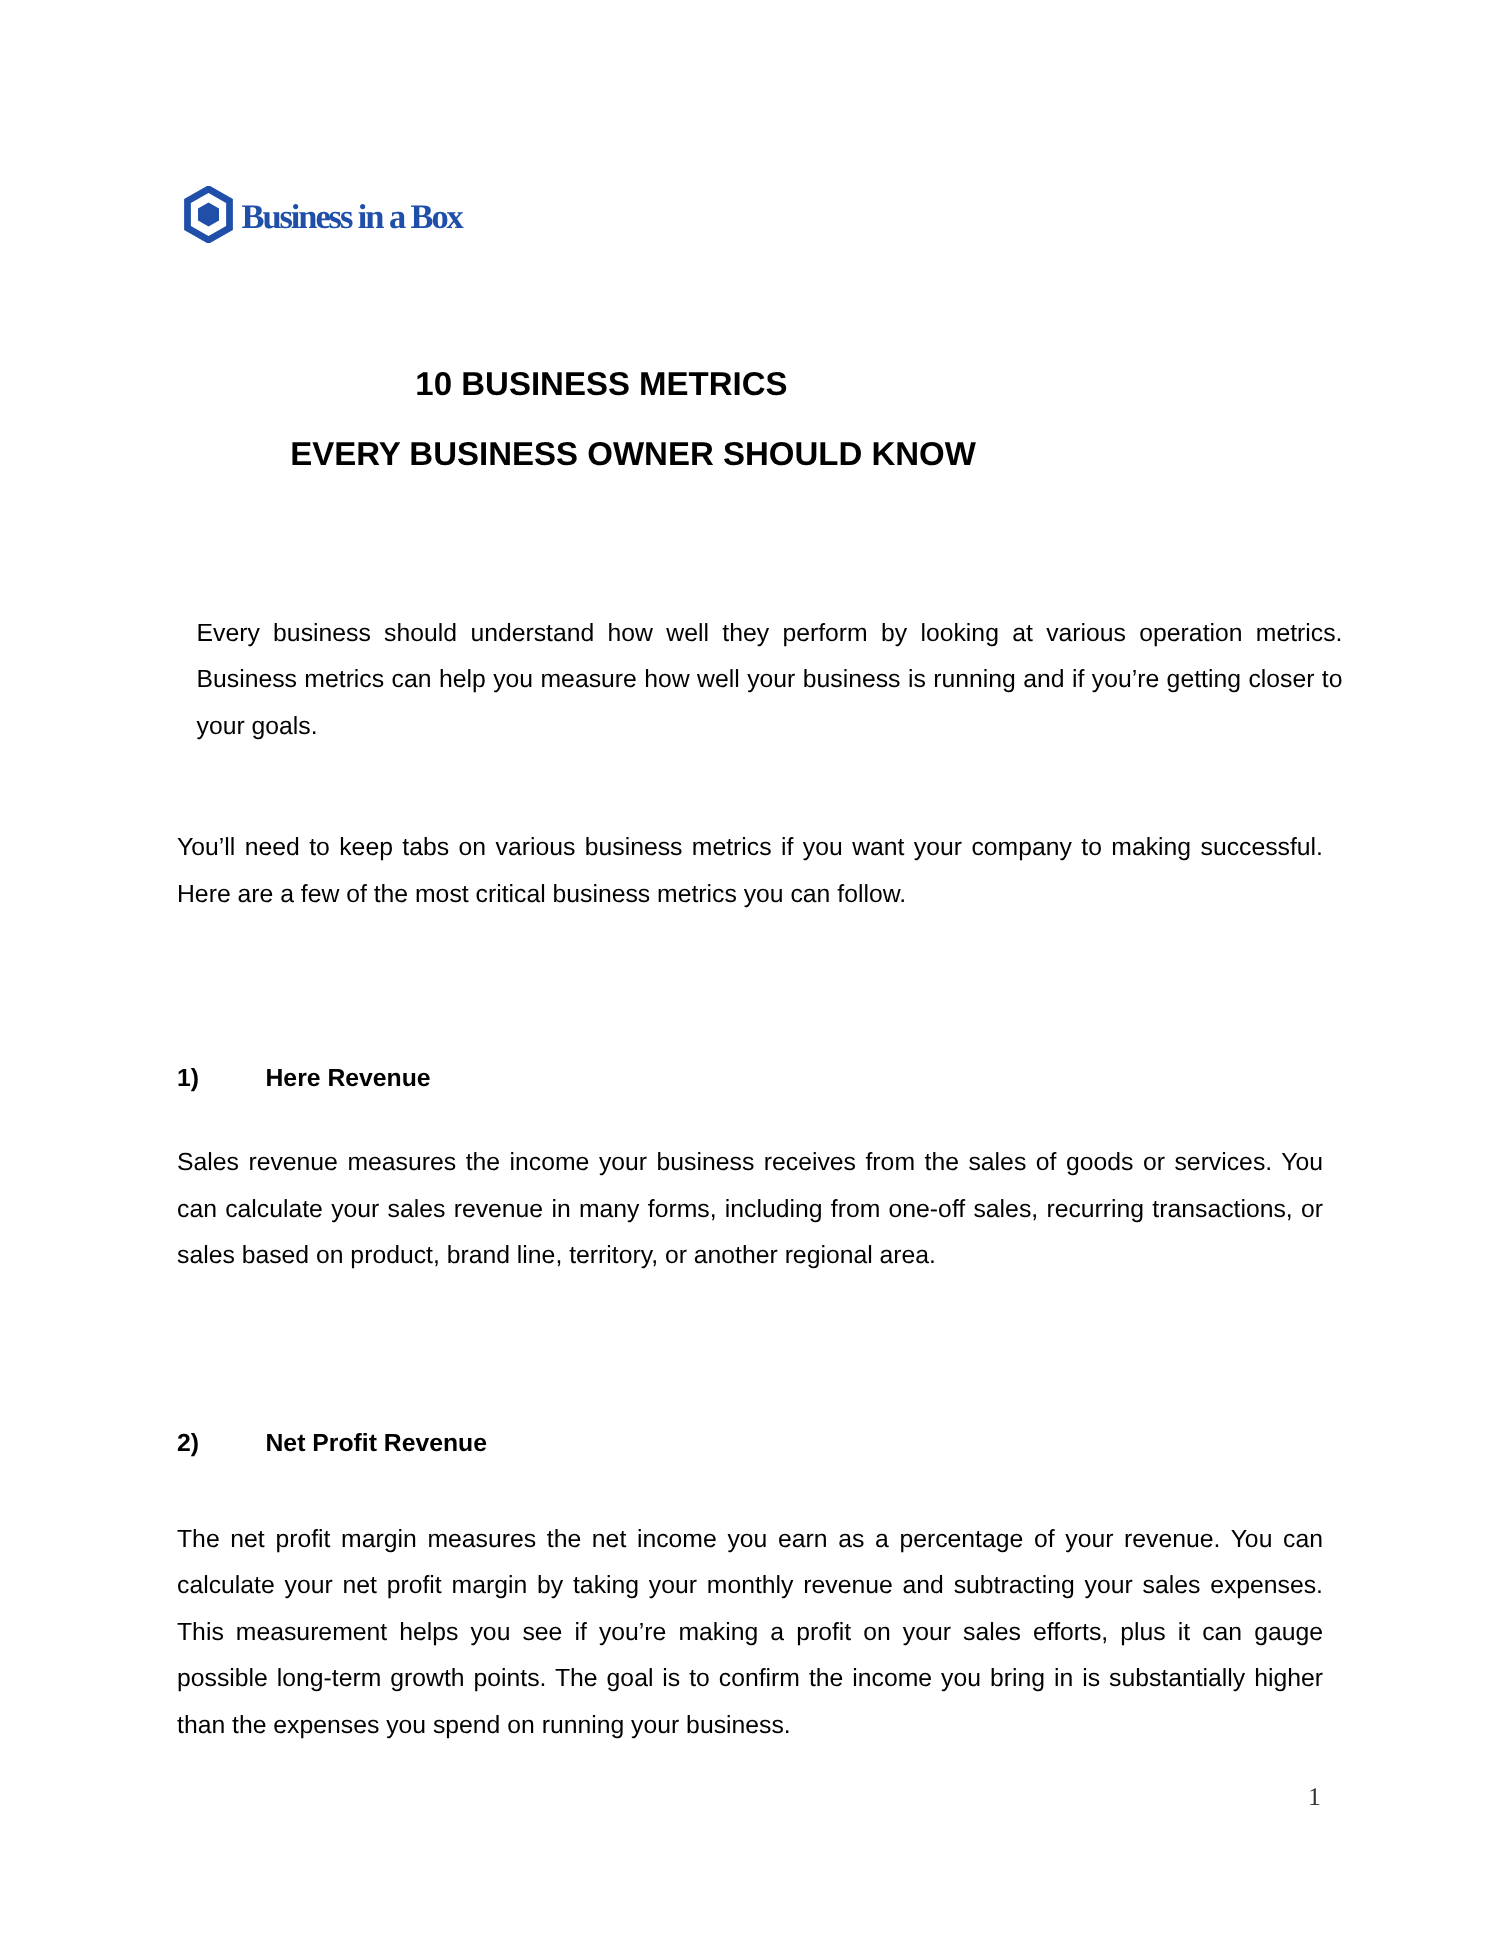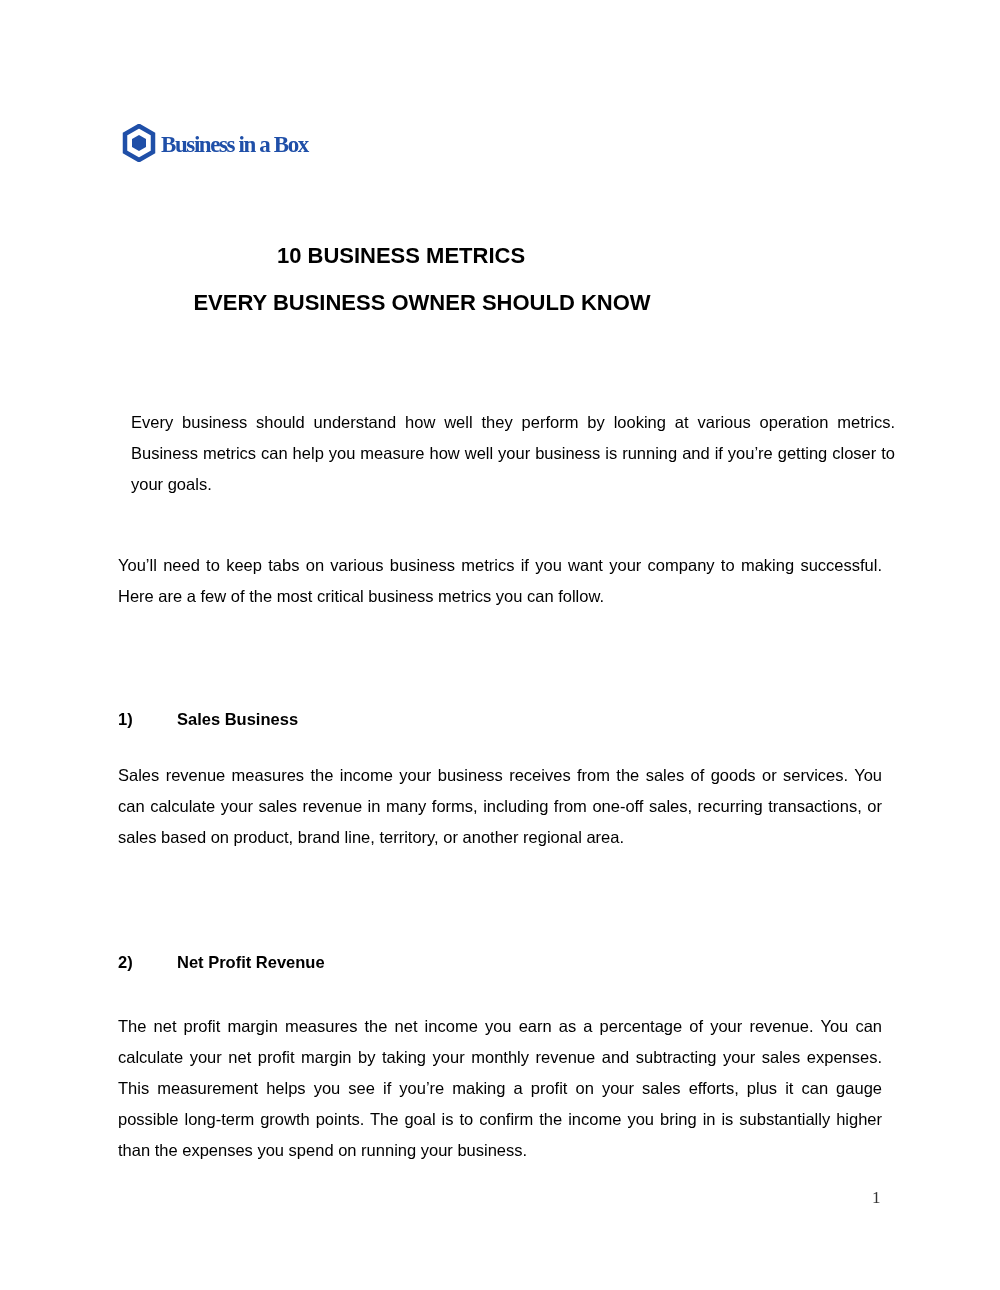--- a/index.html
+++ b/index.html
@@ -29,21 +29,21 @@
 </div>
 
 <div class="title t1">10 BUSINESS METRICS</div>
 <div class="title t2">EVERY BUSINESS OWNER SHOULD KNOW</div>
 
 <p class="para" style="top:394px;margin:13px;">Every business should understand how well they perform by looking at various operation metrics. Business metrics can help you measure how well your business is running and if you’re getting closer to your goals.</p>
 <p class="para" style="top:550px;margin:0;">You’ll need to keep tabs on various business metrics if you want your company to making successful. Here are a few of the most critical business metrics you can follow.</p>
 
 <div class="heading" style="top:710px;">
   <span class="num">1)</span>
-  <span>Sales Business</span>
+  <span>Here Revenue</span>
 </div>
 <p class="para" style="top:760px;margin:0;">Sales revenue measures the income your business receives from the sales of goods or services. You can calculate your sales revenue in many forms, including from one-off sales, recurring transactions, or sales based on product, brand line, territory, or another regional area.</p>
 
 <div class="heading" style="top:953px;">
   <span class="num">2)</span>
   <span>Net Profit Revenue</span>
 </div>
 <p class="para" style="top:1011px;margin:0;">The net profit margin measures the net income you earn as a percentage of your revenue. You can calculate your net profit margin by taking your monthly revenue and subtracting your sales expenses. This measurement helps you see if you’re making a profit on your sales efforts, plus it can gauge possible long-term growth points. The goal is to confirm the income you bring in is substantially higher than the expenses you spend on running your business.</p>
 
 <div class="pagenum">1</div>

